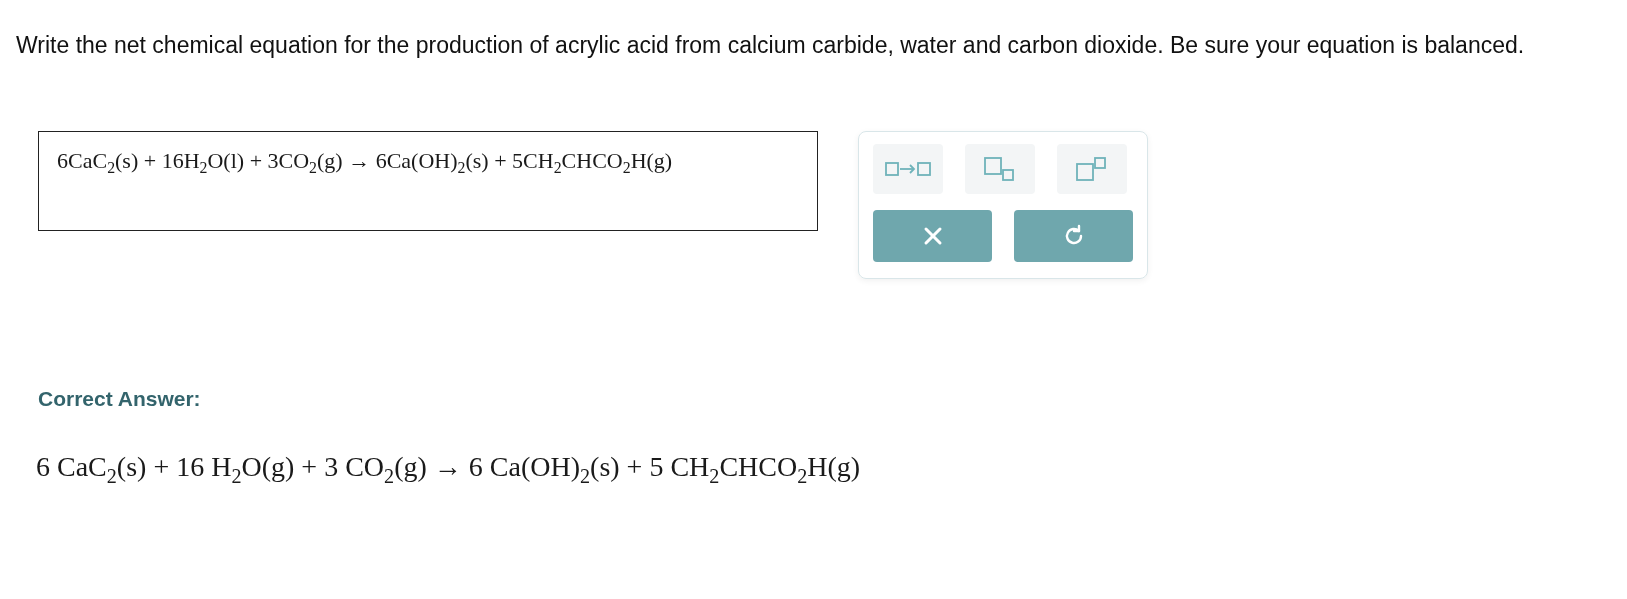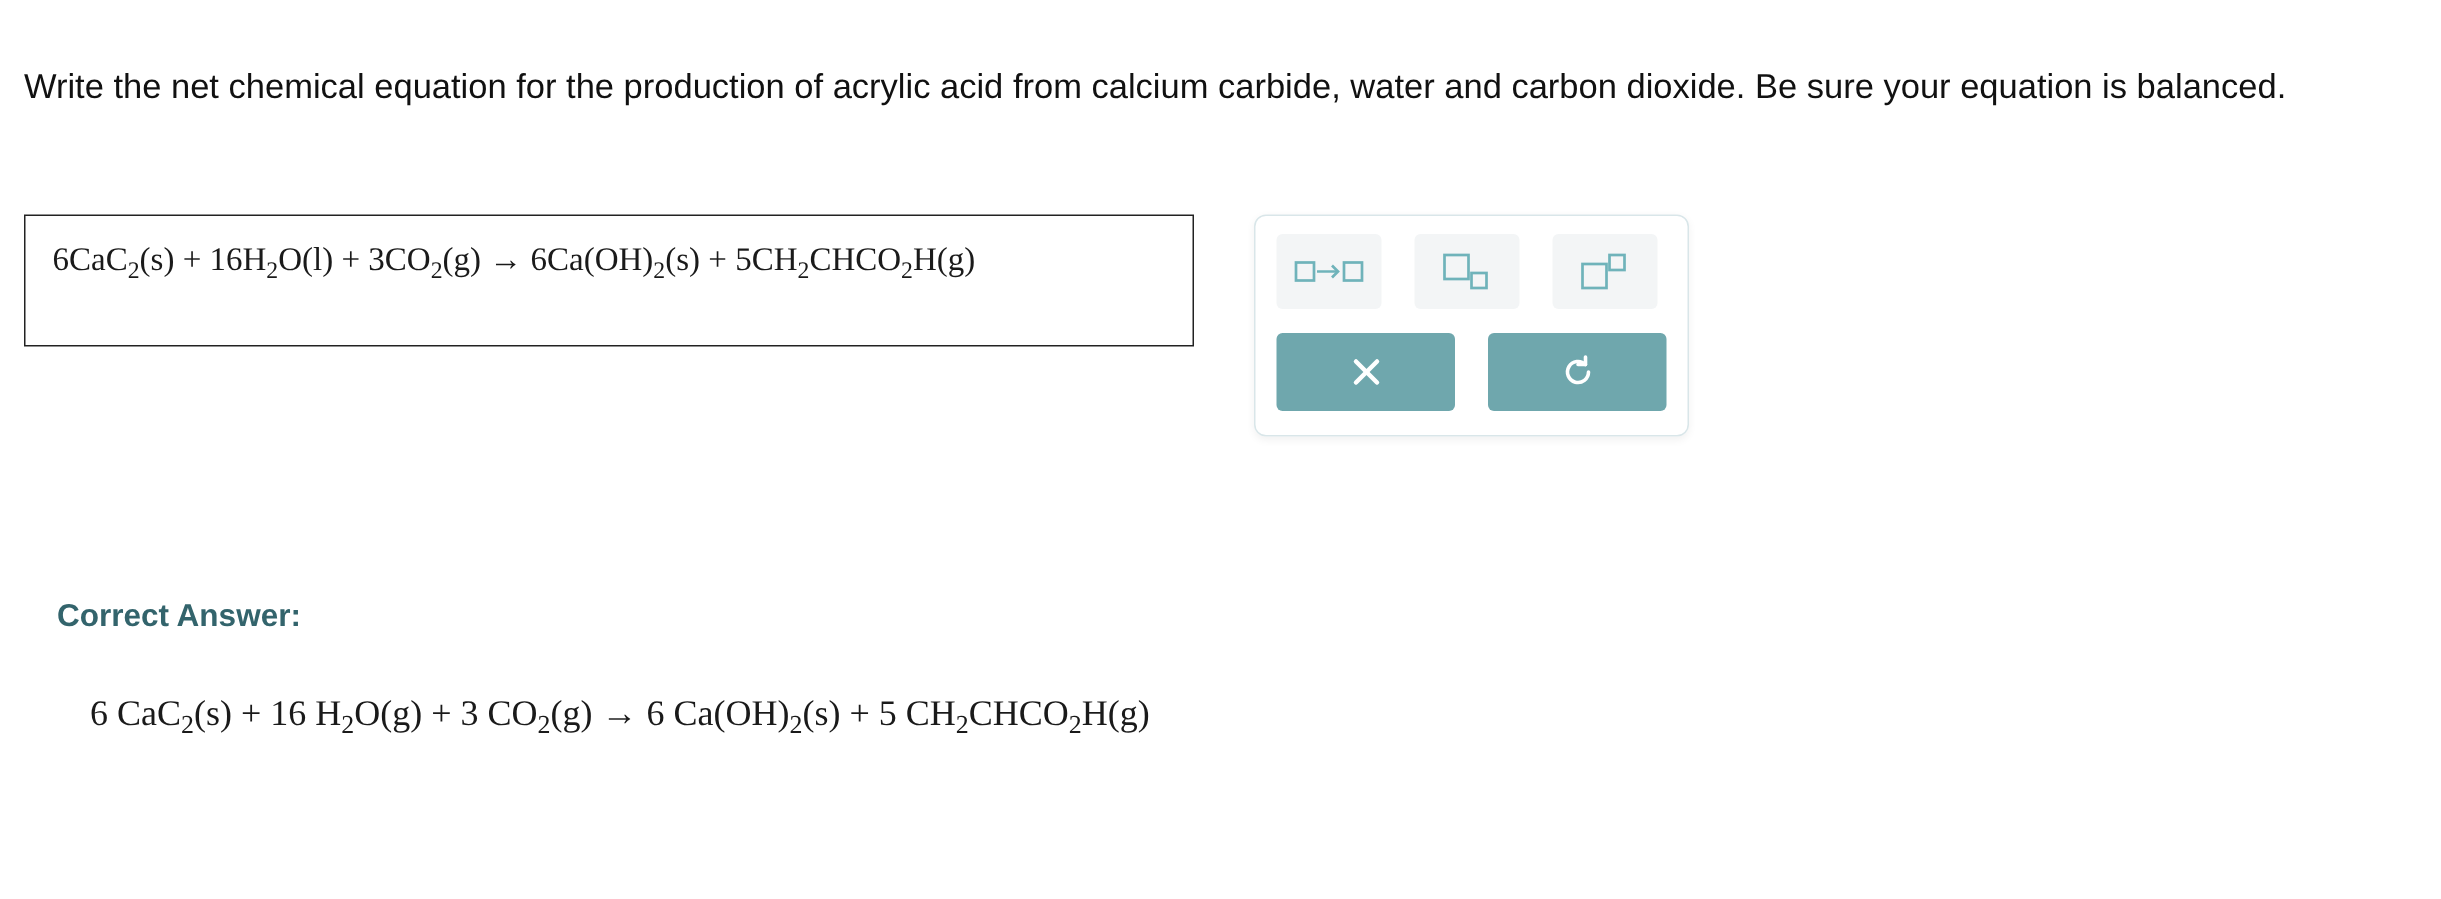--- a/index.html
+++ b/index.html
@@ -5,38 +5,39 @@
   html, body {
     margin: 0;
     padding: 0;
     width: 1627px;
     min-height: 599px;
     font-family: Arial, Helvetica, sans-serif;
     background: #fff;
     color: #1a1a1a;
   }
   .wrap {
-    padding: 42px 16px 20px 16px;
+    padding: 30px 16px 20px 16px;
   }
   .prompt {
     font-size: 23px;
     line-height: 1.35;
     color: #111;
     margin-bottom: 70px;
   }
   .answer-row {
     display: flex;
     align-items: flex-start;
     gap: 40px;
   }
   .answer-box {
     border: 1.5px solid #222;
     width: 780px;
-    height: 88px;
+    height: 100px;
     padding: 16px 18px 0 18px;
+    margin-left: 22px;
     box-sizing: border-box;
   }
   .formula {
     font-family: "Times New Roman", Times, serif;
     font-size: 22px;
     white-space: nowrap;
   }
   .formula sub { font-size: 0.72em; vertical-align: sub; line-height: 0; }
 
   
@@ -84,23 +85,23 @@
 
   .correct-label {
     margin-top: 108px;
     margin-left: 22px;
     font-size: 21px;
     font-weight: 700;
     color: #33646c;
     margin-bottom: 40px;
   }
   .correct-eq {
-    margin-left: 44px;
+    margin-left: 20px;
     font-family: "Times New Roman", Times, serif;
-    font-size: 24px;
+    font-size: 28px;
     white-space: nowrap;
   }
   .correct-eq sub { font-size: 0.72em; vertical-align: sub; line-height: 0; }
 </style>
 </head>
 <body>
 
 <div class="wrap">
 
   <div class="prompt">Write the net chemical equation for the production of acrylic acid from calcium carbide, water and carbon dioxide. Be sure your equation is balanced.</div>

